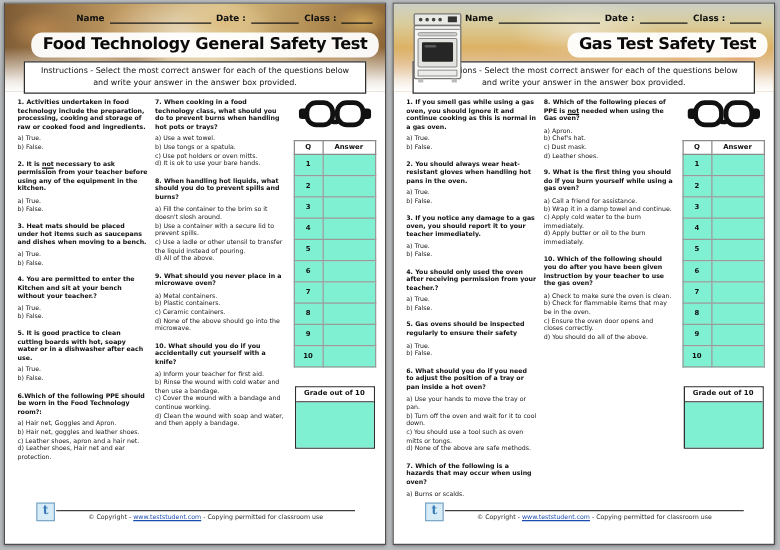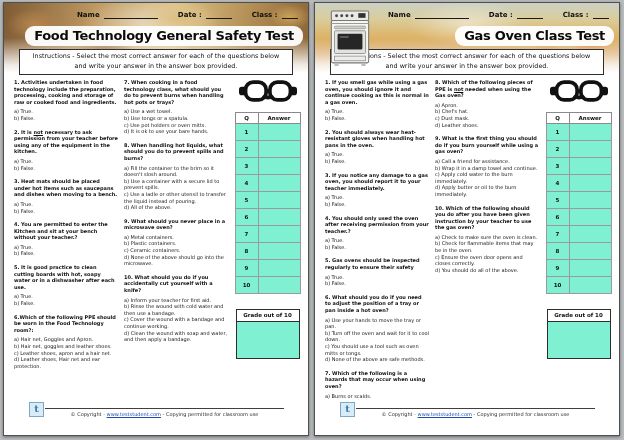--- a/index.html
+++ b/index.html
@@ -37,21 +37,21 @@
       radial-gradient(28px 18px at 91% 56%, #d9772a 0%, rgba(217,119,42,0) 70%),
       radial-gradient(40px 22px at 28% 80%, #caa050 0%, rgba(202,160,80,0) 70%),
       radial-gradient(80px 30px at 50% 30%, rgba(255,255,255,.45) 0%, rgba(255,255,255,0) 75%),
       linear-gradient(180deg,#ccd0c4 0%,#d9cd9d 22%,#ddb468 48%,#d0964a 72%,#c07f38 100%);
   }
 
   
   .nameline{position:absolute;top:9px;left:57px;right:10px;z-index:3;
     display:flex;align-items:flex-end;gap:4px;
     font-size:7px;font-weight:bold;color:#101010;}
-  .nameline .lbl{white-space:nowrap;line-height:1;margin-left:16px;}
+  .nameline .lbl{white-space:nowrap;line-height:1;}
   .rule{border-bottom:1.4px solid #1a1a1a;height:6px;}
   .rule.r-name{flex:2.3;}
   .rule.r-date{flex:1.1;}
   .rule.r-class{flex:.7;}
 
   .title-row{position:absolute;top:23px;left:5px;right:5px;z-index:3;
     display:flex;justify-content:flex-end;}
   .title-pill{background:rgba(255,255,255,.95);border-radius:9px;
     padding:2px 9px 3px;font-size:13px;font-weight:bold;letter-spacing:-.3px;
     white-space:nowrap;color:#0b0b0b;}
@@ -287,21 +287,21 @@
   <div class="nameline">
     <span class="lbl">Name</span>
     <span class="rule r-name"></span>
     <span class="lbl">Date :</span>
     <span class="rule r-date"></span>
     <span class="lbl">Class :</span>
     <span class="rule r-class"></span>
   </div>
 
   <div class="title-row">
-    <span class="title-pill">Gas Oven Class Test</span>
+    <span class="title-pill">Gas Test Safety Test</span>
   </div>
 
   <div class="instructions">
     <span>Instructions - Select the most correct answer for each of the questions below and write your answer in the answer box provided.</span>
   </div>
 
   <div class="content">
     <div class="qcol">
         <div class="qblock">
           <div class="qtext"><span>1. If you smell gas while using a gas oven, you should ignore it and continue cooking as this is normal in a gas oven.</span></div>

